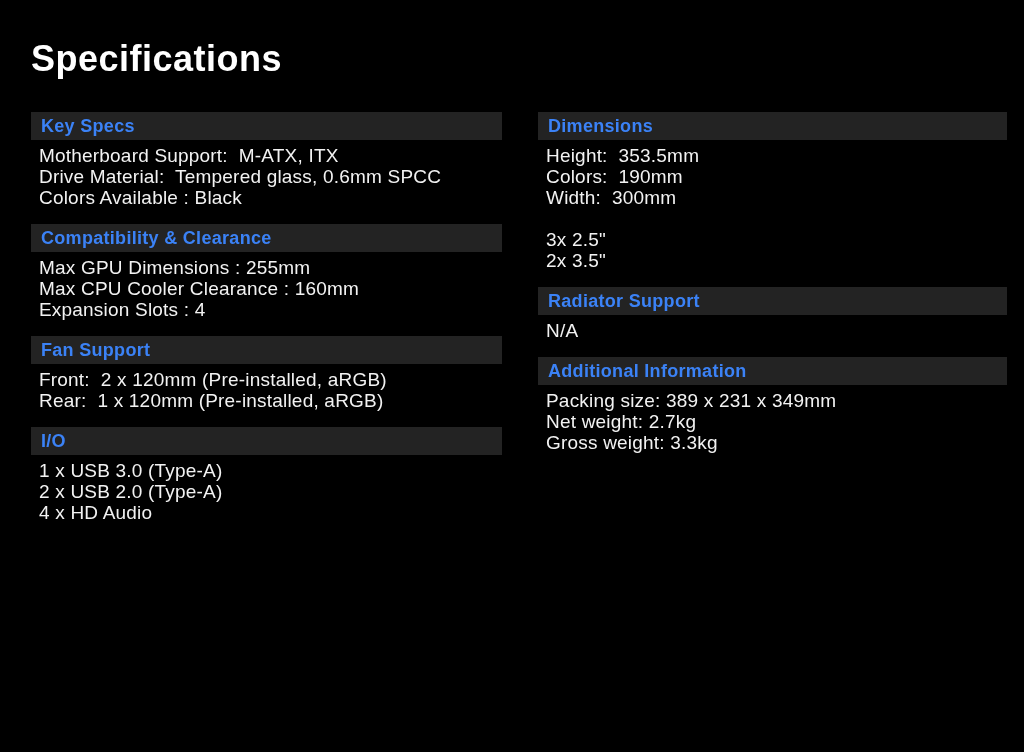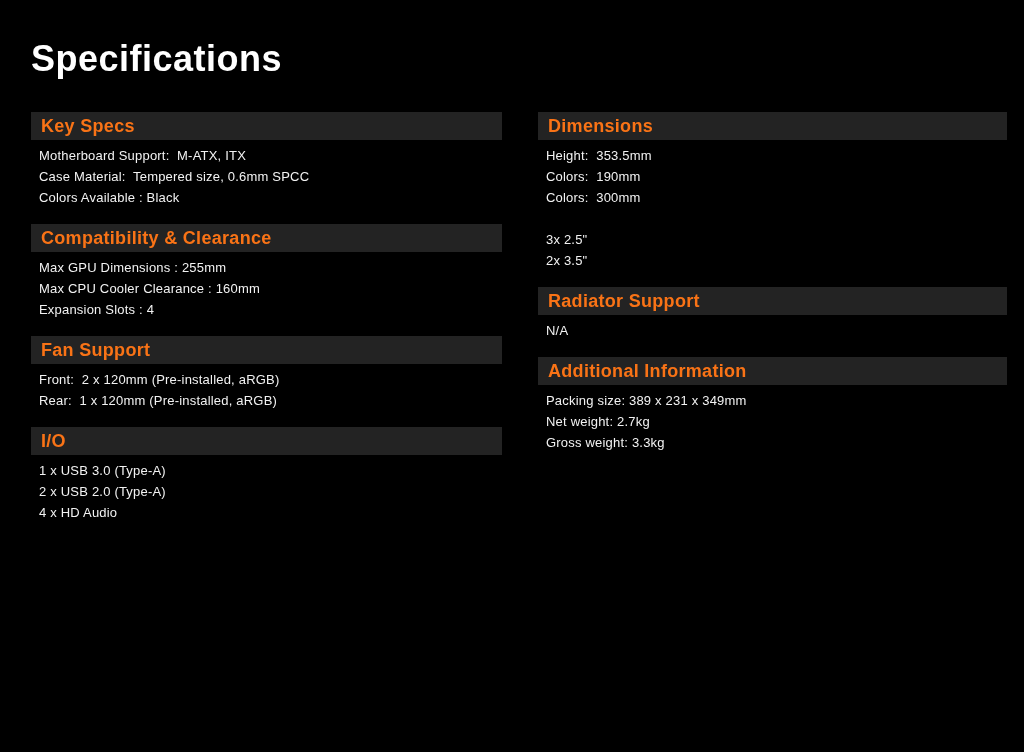--- a/index.html
+++ b/index.html
@@ -31,32 +31,32 @@
   }
   .section { margin-bottom: 16px; }
   .section-header {
     background: #232323;
     height: 28px;
     display: flex;
     align-items: center;
     padding-left: 10px;
   }
   .section-title {
-    color: #f97316;
+    color: #3b82f6;
     font-size: 18px;
     font-weight: 600;
     letter-spacing: 0.3px;
     white-space: pre;
   }
   .section-items {
     padding: 5px 0 0 8px;
   }
   .spec-line {
     color: #f2f2f2;
-    font-size: 13px;
+    font-size: 19px;
     line-height: 21px;
     white-space: pre-wrap;
     letter-spacing: 0.2px;
   }
 </style>
 </head>
 <body>
 
 <div class="page">
   <h1 class="page-title">Specifications</h1>
@@ -64,21 +64,21 @@
   <div class="columns">
 
     <div class="column">
 
       <div class="section">
         <div class="section-header">
           <span class="section-title">Key Specs</span>
         </div>
         <div class="section-items">
           <div class="spec-line">Motherboard Support:  M-ATX, ITX</div>
-          <div class="spec-line">Case Material:  Tempered size, 0.6mm SPCC</div>
+          <div class="spec-line">Drive Material:  Tempered glass, 0.6mm SPCC</div>
           <div class="spec-line">Colors Available : Black</div>
         </div>
       </div>
 
       <div class="section">
         <div class="section-header">
           <span class="section-title">Compatibility &amp; Clearance</span>
         </div>
         <div class="section-items">
           <div class="spec-line">Max GPU Dimensions : 255mm</div>
@@ -112,21 +112,21 @@
 
     <div class="column">
 
       <div class="section">
         <div class="section-header">
           <span class="section-title">Dimensions</span>
         </div>
         <div class="section-items">
           <div class="spec-line">Height:  353.5mm</div>
           <div class="spec-line">Colors:  190mm</div>
-          <div class="spec-line">Colors:  300mm</div>
+          <div class="spec-line">Width:  300mm</div>
         </div>
       </div>
 
       <div class="section">
         <div class="section-items">
           <div class="spec-line">3x 2.5"</div>
           <div class="spec-line">2x 3.5"</div>
         </div>
       </div>
 

